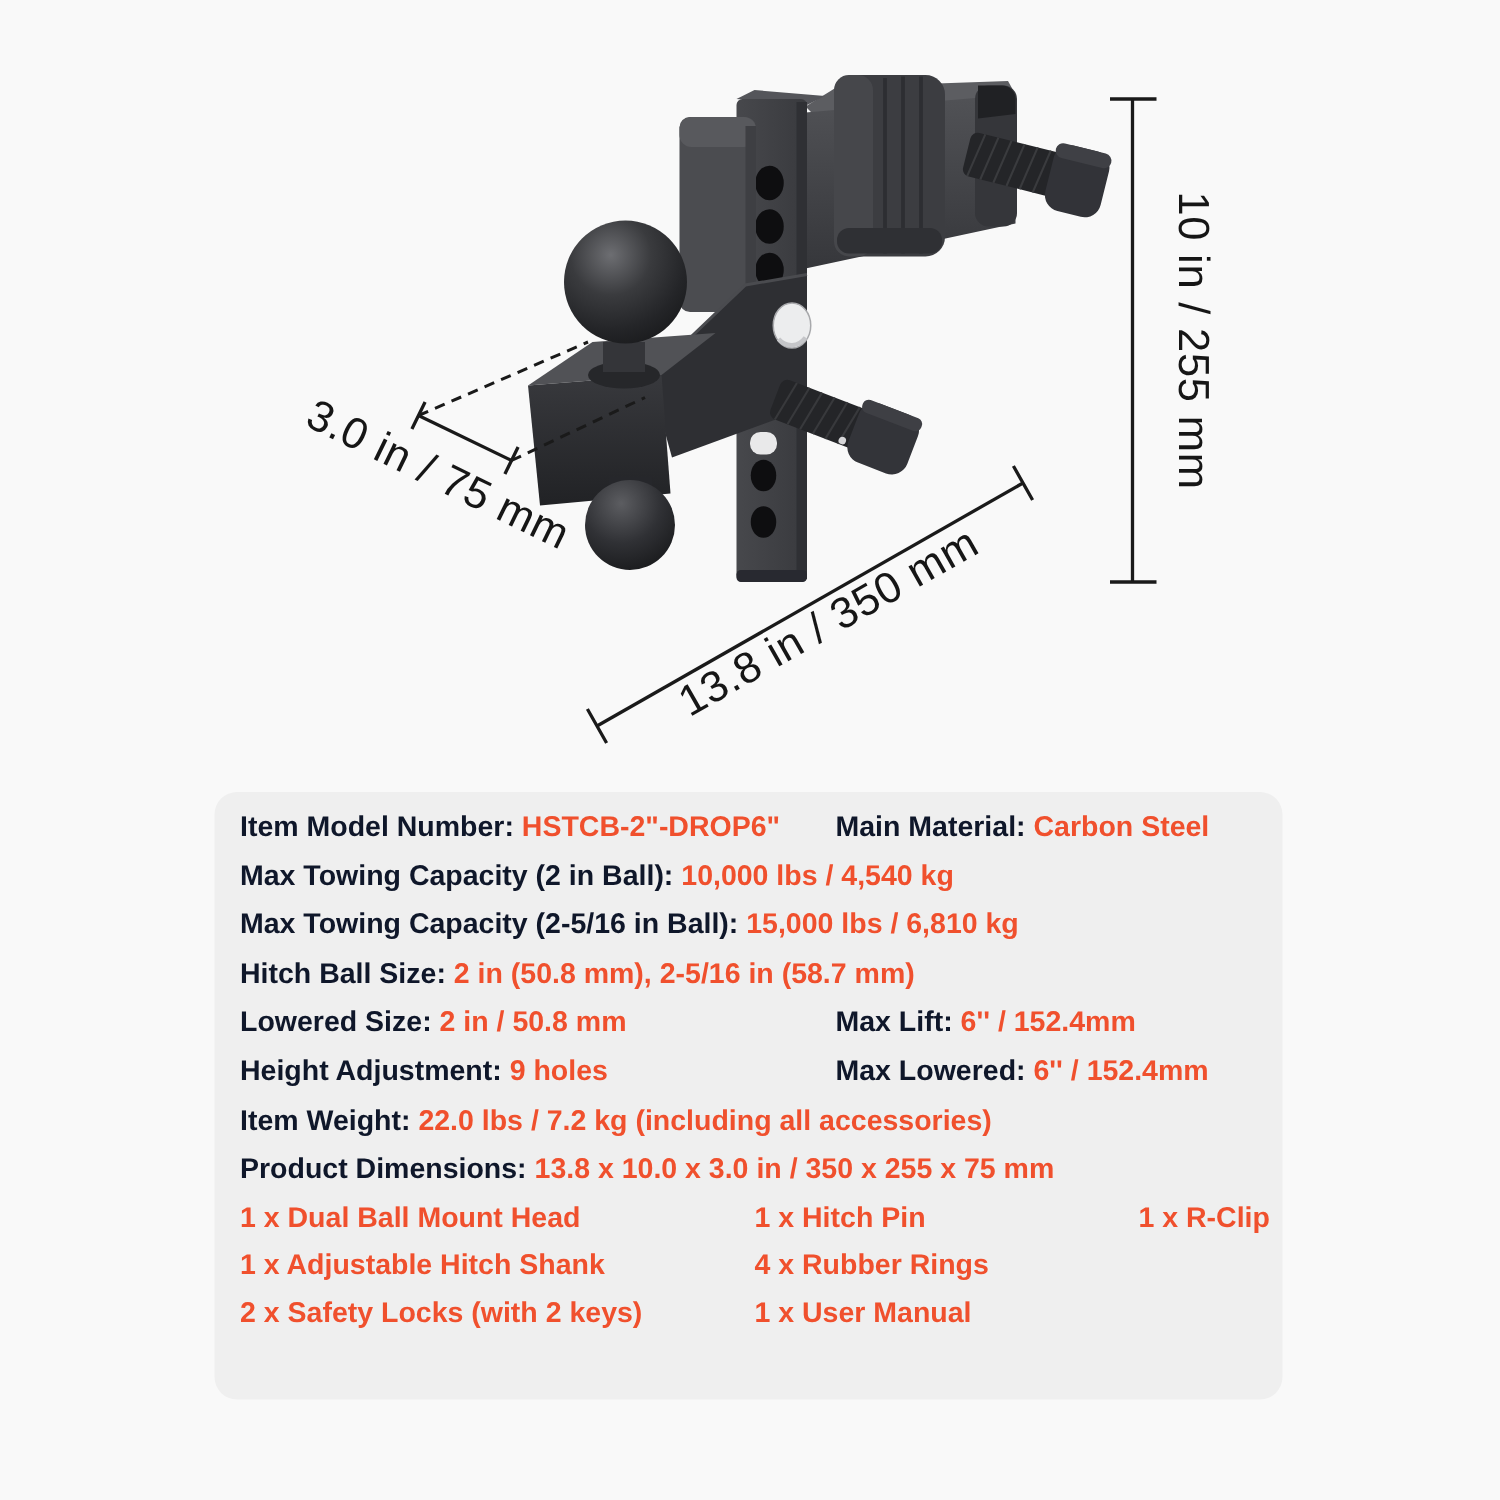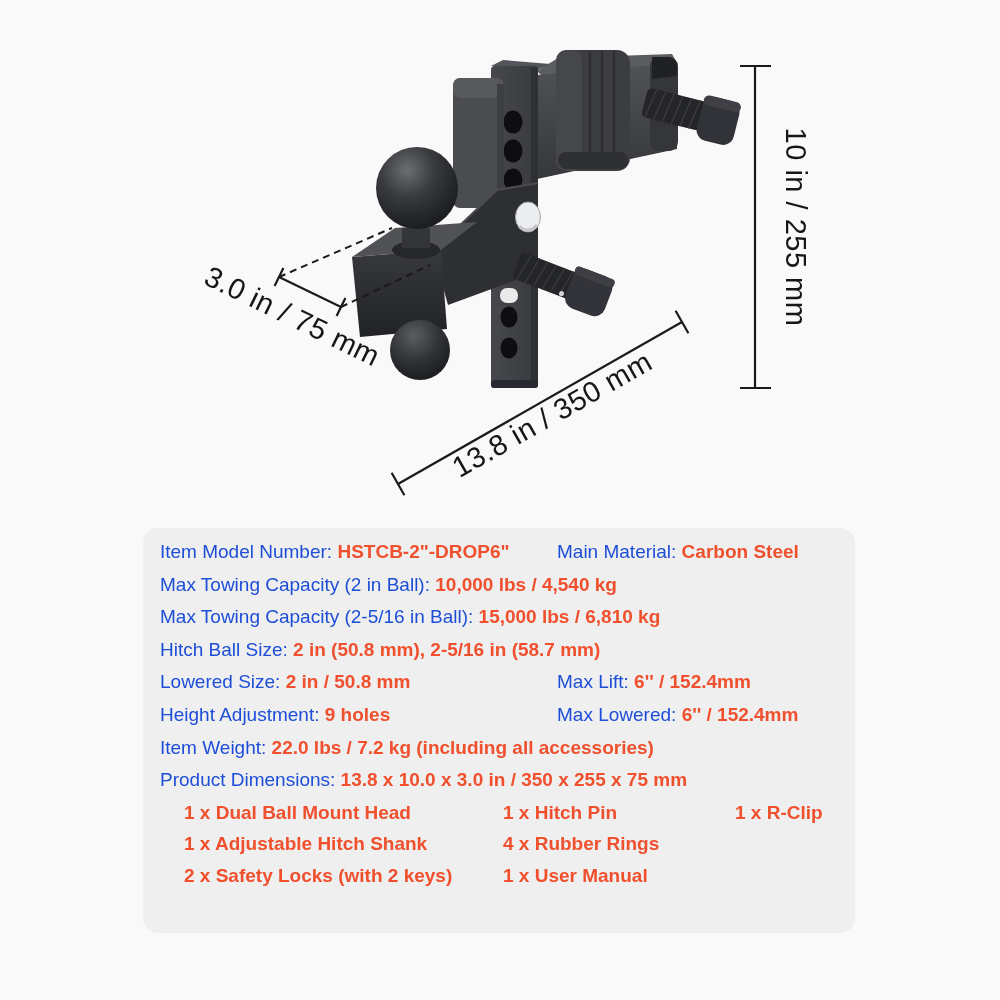--- a/index.html
+++ b/index.html
@@ -10,27 +10,27 @@
   #diagram-svg{position:absolute;left:0;top:0;}
   .dim-text{fill:#161616;font-family:"Liberation Sans",sans-serif;font-size:29px;letter-spacing:.5px;}
   
   .spec-panel{
     position:absolute;left:143px;top:528px;width:712px;height:405px;
     background:#efefef;border-radius:15px;padding-top:8px;box-sizing:border-box;
     font-size:19px;color:#6f6f6f;
   }
   .spec-row{position:relative;height:32.6px;line-height:32.6px;white-space:nowrap;}
   .c1{margin-left:17px;}
-  .lbl{color:#1d4ed8;font-weight:400;}
+  .lbl{color:#0f172a;font-weight:700;}
   .val{color:#f0502d;font-weight:700;}
   .c2{position:absolute;left:414px;top:0;text-align:right;}
   .acc-row{position:relative;height:31.6px;line-height:31.6px;white-space:nowrap;}
-  .acc1{position:absolute;left:17px;top:0;margin-left:24px;}
+  .acc1{position:absolute;left:17px;top:0;}
   .acc2{position:absolute;left:360px;top:0;}
-  .acc3{position:absolute;left:592px;top:0;}
+  .acc3{position:absolute;left:616px;top:0;}
 </style>
 </head>
 <body>
 
 <div id="stage">
 
   <svg id="diagram-svg" width="1000" height="520" viewBox="0 0 1000 520">
     <defs>
       <radialGradient id="ballGrad" cx="38%" cy="28%" r="78%">
         <stop offset="0%" stop-color="#6d6e72"></stop>

